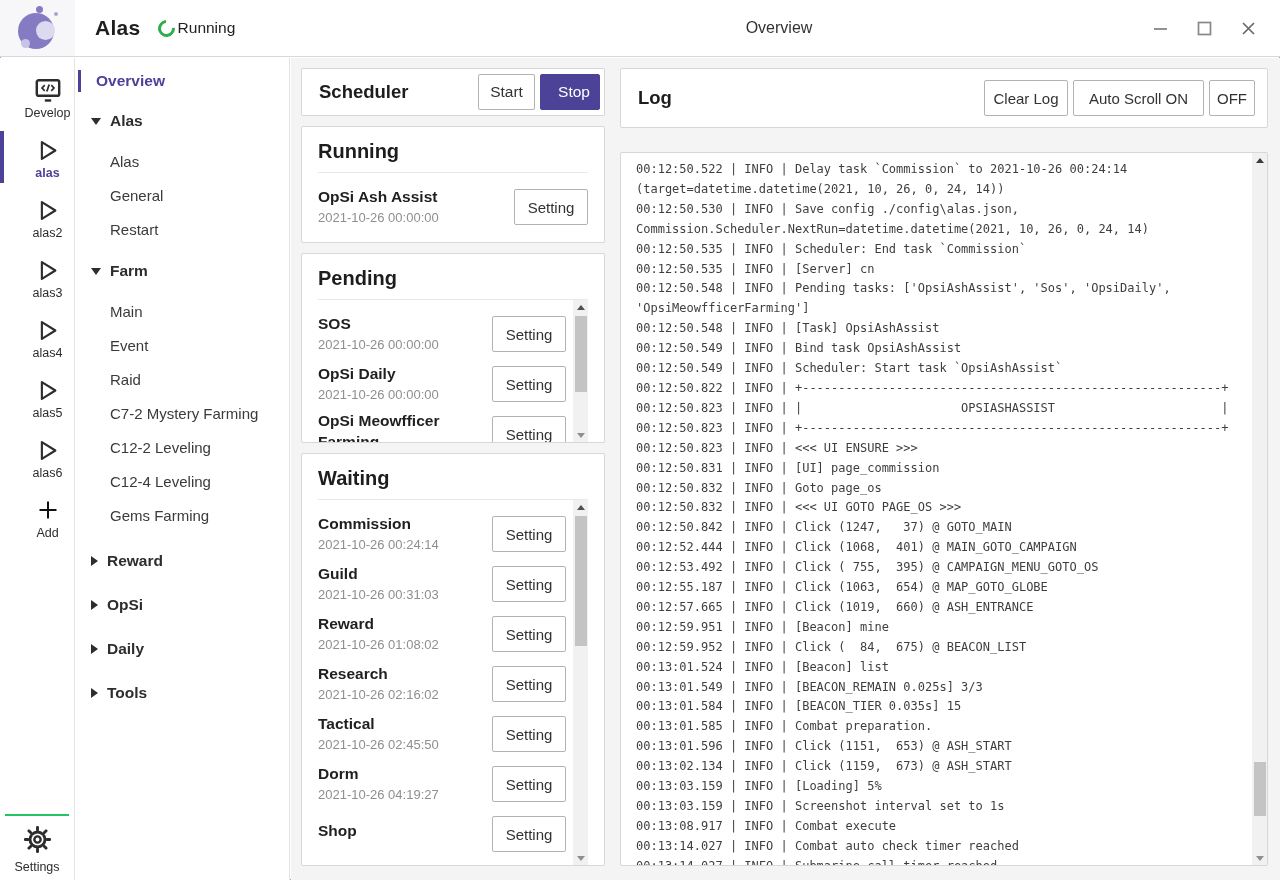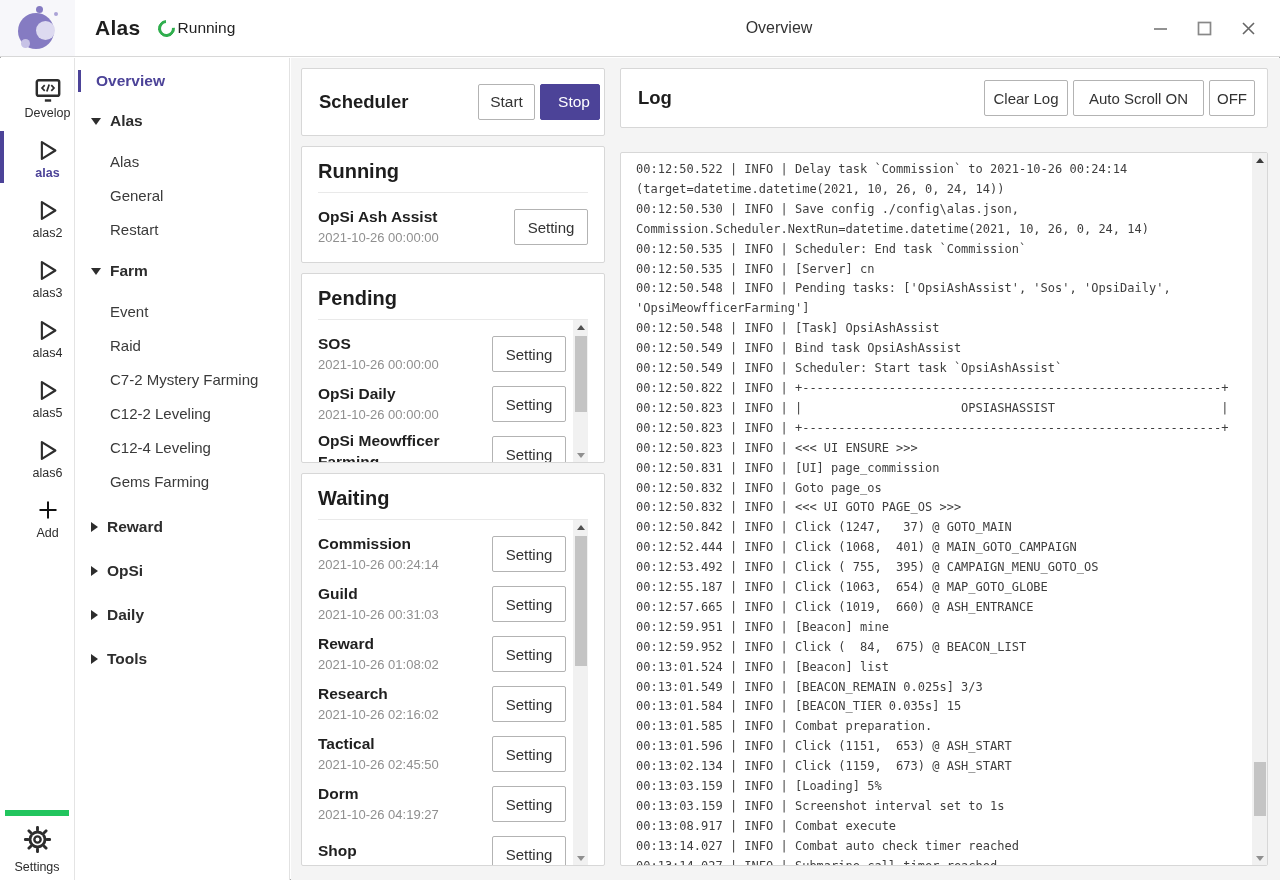--- a/index.html
+++ b/index.html
@@ -24,38 +24,38 @@
   .win-title{position:absolute;left:290px;width:978px;text-align:center;font-size:16px;color:#333;}
   .win-controls{position:absolute;right:10px;top:0;height:56px;display:flex;align-items:center;}
   .win-btn{width:44px;height:40px;display:flex;align-items:center;justify-content:center;cursor:pointer;}
   
   .rail{position:absolute;top:58px;left:0;bottom:0;width:75px;background:#fff;border-right:1px solid #e4e4e4;padding-top:10px;z-index:10;}
   .rail-item{height:60px;display:flex;flex-direction:column;align-items:center;justify-content:center;position:relative;cursor:pointer;padding-left:21px;}
   .rail-item .ric{height:28px;display:flex;align-items:center;justify-content:center;}
   .rail-item .rlabel{font-size:12.5px;color:#2c2c2c;margin-top:2px;}
   .rail-item.active::before{content:"";position:absolute;left:0;top:3px;height:52px;width:4px;background:var(--accent);}
   .rail-item.active .rlabel{color:var(--accent);font-weight:bold;}
-  .rail-settings{position:absolute;left:5px;right:5px;bottom:6px;border-top:6px solid #22c55e;padding-top:9px;display:flex;flex-direction:column;align-items:center;cursor:pointer;}
+  .rail-settings{position:absolute;left:5px;right:5px;bottom:6px;border-top:2px solid #22c55e;padding-top:9px;display:flex;flex-direction:column;align-items:center;cursor:pointer;}
   .rail-settings .rlabel{font-size:12.5px;color:#2c2c2c;margin-top:2px;}
   
   .nav{position:absolute;top:58px;left:75px;bottom:0;width:215px;background:#fff;border-right:1px solid #e2e2e2;padding-top:8px;overflow:hidden;z-index:5;}
   .nav-overview{height:30px;display:flex;align-items:center;padding-left:21px;position:relative;font-size:15.5px;font-weight:bold;color:var(--accent);cursor:pointer;}
   .nav-overview::before{content:"";position:absolute;left:3px;top:4px;bottom:4px;width:3px;background:var(--accent);}
   .nav-sec{margin-top:10px;}
   .nav-sec.collapsed{margin-top:14px;}
   .nav-sec-head{height:30px;display:flex;align-items:center;gap:9px;padding-left:16px;font-size:15.5px;font-weight:bold;color:#2d2d2d;cursor:pointer;}
   .tri-down{width:0;height:0;border-left:5px solid transparent;border-right:5px solid transparent;border-top:7px solid #2d2d2d;}
   .tri-right{width:0;height:0;border-top:5px solid transparent;border-bottom:5px solid transparent;border-left:7px solid #2d2d2d;}
   .nav-children{margin-top:8px;}
   .nav-child{height:34px;display:flex;align-items:center;padding-left:35px;font-size:15px;color:#3a3a3a;cursor:pointer;}
   
   .content-bg{position:absolute;top:58px;left:291px;right:0;bottom:0;background:#f4f4f4;}
   .card{background:#fff;border:1px solid #d7d7d7;border-radius:2px;}
   .mid-col{position:absolute;top:68px;left:301px;width:304px;bottom:14px;display:flex;flex-direction:column;gap:10px;}
-  .header-card{height:68px;flex:0 0 auto;display:flex;align-items:center;padding:0 4px 0 17px;}
+  .header-card{height:48px;flex:0 0 auto;display:flex;align-items:center;padding:0 4px 0 17px;}
   .card-big-title{font-size:18.5px;font-weight:600;color:#1d1d1d;flex:1;}
   .btn{background:#fff;border:1px solid #b3b3b3;border-radius:2px;font-size:15.5px;color:#333;height:36px;display:inline-flex;align-items:center;justify-content:center;cursor:pointer;font-family:inherit;}
   .btn.primary{background:var(--accent);border-color:var(--accent);color:#fff;}
   .btn-start{width:57px;margin-right:5px;}
   .btn-stop{width:60px;padding-left:8px;}
   .task-card{padding:13px 16px 0 16px;display:flex;flex-direction:column;overflow:hidden;}
   .task-card .t-title{font-size:20px;font-weight:600;color:#1d1d1d;padding-bottom:9px;border-bottom:1px solid #e9e9e9;}
   .card-running{height:117px;flex:0 0 auto;}
   .card-pending{height:190px;flex:0 0 auto;}
   .card-waiting{flex:1 1 auto;}
@@ -230,20 +230,21 @@
           <div class="nav-child">General</div>
           <div class="nav-child">Restart</div>
         </div>
       </div>
       <div class="nav-sec">
         <div class="nav-sec-head">
           <span class="tri-down"></span>
           <span>Farm</span>
         </div>
         <div class="nav-children">
+          <div class="nav-child">Main</div>
           <div class="nav-child">Event</div>
           <div class="nav-child">Raid</div>
           <div class="nav-child">C7-2 Mystery Farming</div>
           <div class="nav-child">C12-2 Leveling</div>
           <div class="nav-child">C12-4 Leveling</div>
           <div class="nav-child">Gems Farming</div>
         </div>
       </div>
       <div class="nav-sec collapsed">
         <div class="nav-sec-head">

